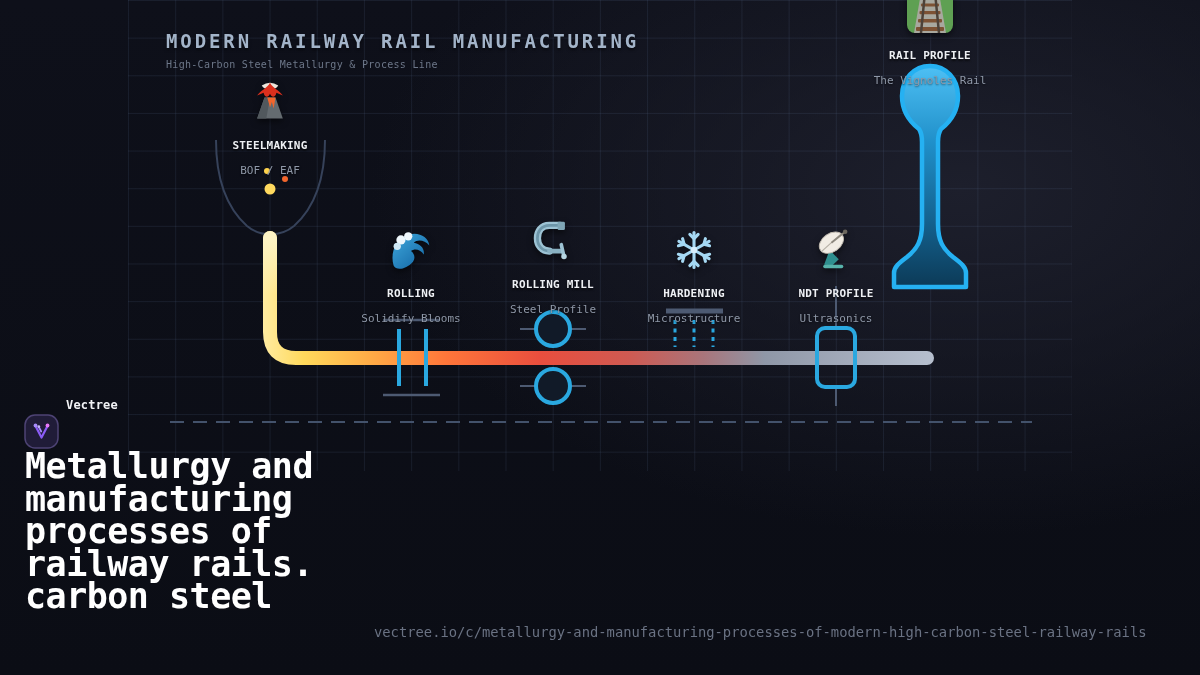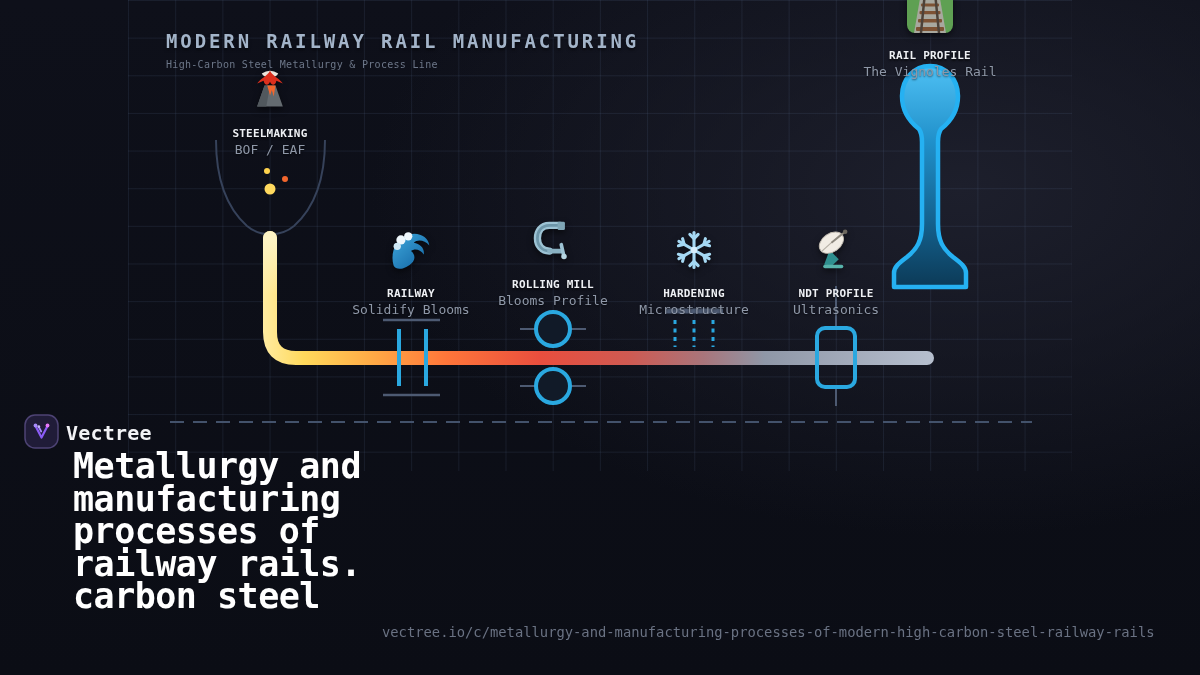--- a/index.html
+++ b/index.html
@@ -29,38 +29,38 @@
     white-space:nowrap;
   }
   .stage{position:absolute;width:170px;text-align:center;}
   .stage .icon{display:inline-block;filter:drop-shadow(0 3px 3px rgba(0,0,0,.5));}
   .stage .icon svg{display:block;}
   .stage-label{
     margin-top:11px;font-size:11px;font-weight:bold;color:#eef0f4;
     letter-spacing:0.2px;text-shadow:0 2px 2px rgba(0,0,0,.6);white-space:nowrap;
   }
   .stage-sub{
-    margin-top:2px;font-size:13px;color:var(--sublabel_color,#8f98a8);
+    margin-top:12px;font-size:11px;color:var(--sublabel_color,#8f98a8);
     text-shadow:0 1px 2px rgba(0,0,0,.6);white-space:nowrap;
   }
   svg.diagram{position:absolute;left:0;top:0;}
   .accent-stroke{stroke:var(--accent_blue,#2aa8e0);}
   .steel-stroke{stroke:var(--steel_line,#4d5a72);}
   .brand-name{
-    position:absolute;left:66px;top:421px;font-size:20px;font-weight:bold;
+    position:absolute;left:66px;top:398px;font-size:12px;font-weight:bold;
     color:#f2f3f6;letter-spacing:0.2px;
   }
   .brand-logo{position:absolute;left:24px;top:414px;}
   .headline{
     position:absolute;left:25px;top:450px;
     font-size:35px;font-weight:bold;line-height:32.6px;color:#ffffff;
-    letter-spacing:-0.5px;white-space:nowrap;margin-left:48px;
+    letter-spacing:-0.5px;white-space:nowrap;
   }
   .footer-url{
-    position:absolute;left:382px;top:624px;font-size:13.8px;
+    position:absolute;left:374px;top:624px;font-size:13.8px;
     color:#6a7283;white-space:nowrap;
   }
 </style>
 </head>
 <body>
 
 <div id="app">
 
   <div class="grid"></div>
 
@@ -132,21 +132,21 @@
 
     <path d="M 930 66 C 946 66 958 79 958 96 C 958 111 950 122 941 129 C 939 132 938 136 938 142
              L 938 224 C 938 241 943 249 953 257 C 961 263 966 267 966 273 L 966 287 L 894 287 L 894 273
              C 894 267 899 263 907 257 C 917 249 922 241 922 224 L 922 142 C 922 136 921 132 919 129
              C 910 122 902 111 902 96 C 902 79 914 66 930 66 Z" fill="url(#railGrad)" stroke="#25b1f2" stroke-width="4.5" stroke-linejoin="round"></path>
   </svg>
 
   <div class="hdr-title">MODERN RAILWAY RAIL MANUFACTURING</div>
   <div class="hdr-sub">High-Carbon Steel Metallurgy &amp; Process Line</div>
 
-  <div class="stage" style="left:185px;top:68px">
+  <div class="stage" style="left:185px;top:80px">
     <span class="icon">
       <svg width="44" height="44" viewBox="0 0 48 48">
         <path d="M15 6 Q24 0 33 6 Q30 11 24 10 Q18 11 15 6" fill="#ece5dc"></path>
         <path d="M24 3 C21 9 14 11 10 17 L17 14 C18 19 22 20 24 15 C26 20 30 19 31 14 L38 17 C34 11 27 9 24 3 Z" fill="#dc2f1d"></path>
         <path d="M10 42 L18 19 L30 19 L38 42 Z" fill="#646b70"></path>
         <path d="M10 42 L18 19 L24 19 L20 42 Z" fill="#51585d"></path>
         <path d="M21 19 L24 30 L26 24 L28 31 L30 19 Z" fill="#f2662d"></path>
       </svg>
     </span>
     <div class="stage-label">STEELMAKING</div>
@@ -161,37 +161,37 @@
           <stop offset="0" stop-color="#3fa9dd"></stop>
               <stop offset="1" stop-color="#0f5f9e"></stop>
         </linearGradient>
           </defs>
         <path d="M5 41 C1 27 7 11 22 7 C33 4 43 10 44 19 C39 13 31 12 27 16 C34 17 39 22 38 29 C34 23 28 22 24 25 C28 28 29 33 26 37 C19 45 8 47 5 41 Z" fill="url(#wv)"></path>
         <circle cx="13" cy="13" r="5" fill="#eef7fc"></circle>
         <circle cx="21" cy="9" r="4.5" fill="#eef7fc"></circle>
         <circle cx="9" cy="20" r="4" fill="#cfe9f6"></circle>
       </svg>
     </span>
-    <div class="stage-label">RAILWAY</div>
+    <div class="stage-label">ROLLING</div>
     <div class="stage-sub">Solidify Blooms</div>
   </div>
 
   <div class="stage" style="left:468px;top:219px">
     <span class="icon">
       <svg width="44" height="44" viewBox="0 0 48 48">
         <path d="M32 7 H20 C11 7 7 14 7 21 C7 29 12 35 20 35" fill="none" stroke="#9dc3d4" stroke-width="8" stroke-linecap="round"></path>
         <path d="M32 7 H20 C11 7 7 14 7 21 C7 29 12 35 20 35" fill="none" stroke="#6d96a9" stroke-width="3" stroke-linecap="round"></path>
         <rect x="29" y="3" width="8" height="9" rx="1.5" fill="#7fa6b6"></rect>
         <line x1="20" y1="35" x2="33" y2="35" stroke="#89b1c2" stroke-width="5" stroke-linecap="round"></line>
         <line x1="33" y1="28" x2="36" y2="41" stroke="#9dc3d4" stroke-width="4" stroke-linecap="round"></line>
         <circle cx="36" cy="41" r="3" fill="#b7d6e2"></circle>
       </svg>
     </span>
     <div class="stage-label">ROLLING MILL</div>
-    <div class="stage-sub">Blooms Profile</div>
+    <div class="stage-sub">Steel Profile</div>
   </div>
 
   <div class="stage" style="left:609px;top:228px">
     <span class="icon">
       <svg width="44" height="44" viewBox="0 0 48 48">
         <g transform="translate(24,24)" stroke="#a5d8f3" stroke-width="3.4" stroke-linecap="round" stroke-linejoin="round" fill="none">
           <g>
               <line x1="0" y1="0" x2="0" y2="-19"></line>
               <path d="M-4.5 -17 L0 -12.5 L4.5 -17"></path>
             </g>

